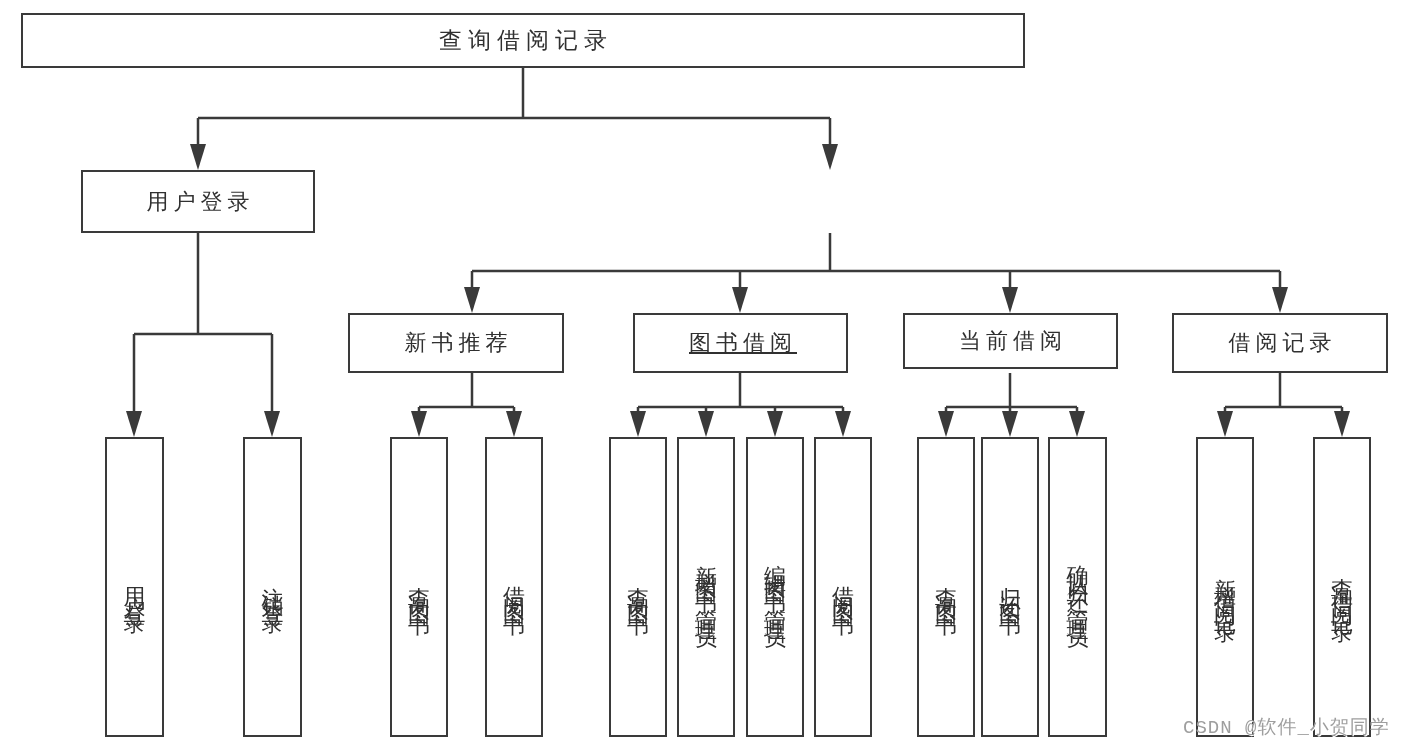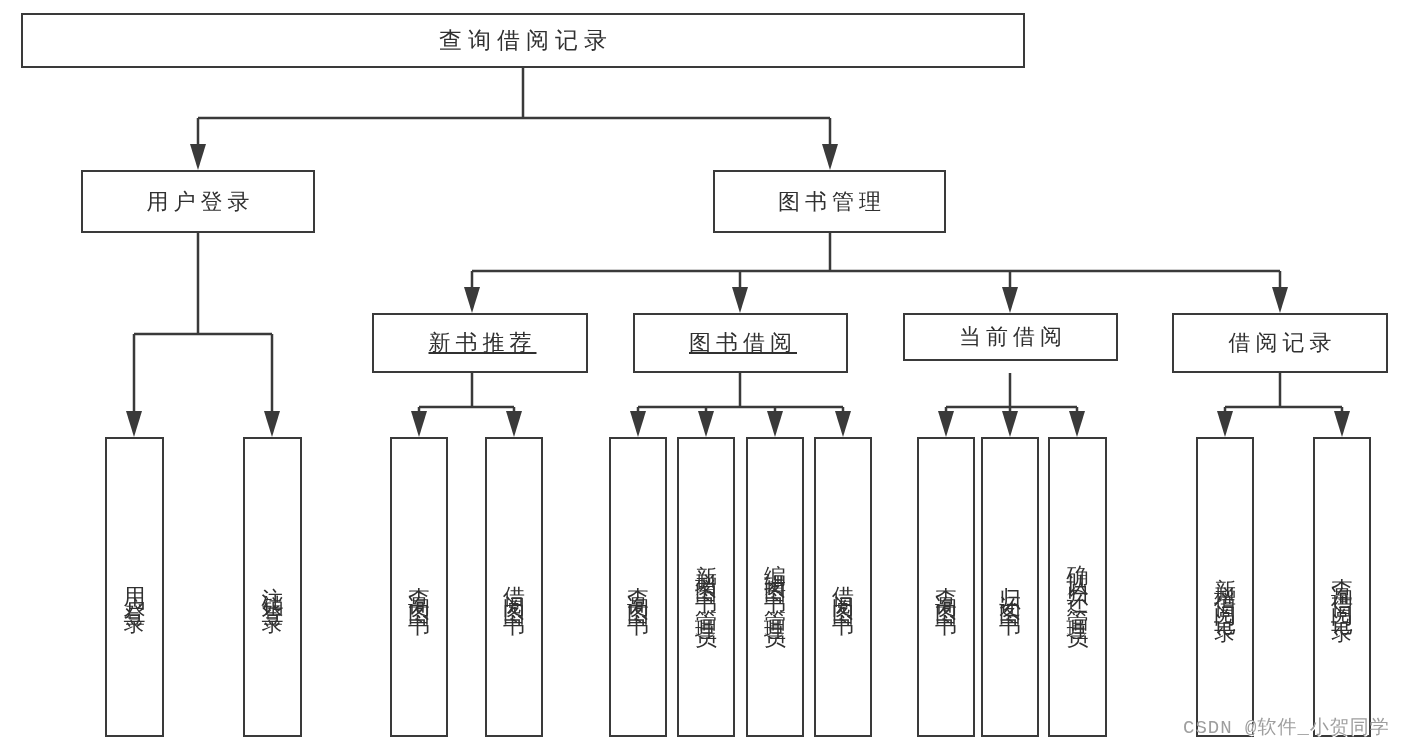--- a/index.html
+++ b/index.html
@@ -85,31 +85,28 @@
     </g>
   </svg>
 
   <div class="box" style="left:21px;top:13px;width:1004px;height:55px;">
     <span class="h-label root-label">查询借阅记录</span>
   </div>
 
   <div class="box" style="left:81px;top:170px;width:234px;height:63px;">
     <span class="h-label">用户登录</span>
   </div>
-  <div class="box" style="left:713px;top:170px;width:233px;height:63px;">
-    <span class="h-label">图书管理</span>
-  </div>
 
-  <div class="box" style="left:372px;top:313px;width:216px;height:60px;text-decoration:underline;">
+  <div class="box" style="left:348px;top:313px;width:216px;height:60px;">
     <span class="h-label">新书推荐</span>
   </div>
   <div class="box" style="left:633px;top:313px;width:215px;height:60px;text-decoration:underline;">
     <span class="h-label">图书借阅</span>
   </div>
-  <div class="box" style="left:903px;top:313px;width:215px;height:48px;text-align:right;">
+  <div class="box" style="left:903px;top:313px;width:215px;height:56px;text-align:right;">
     <span class="h-label">当前借阅</span>
   </div>
   <div class="box" style="left:1172px;top:313px;width:216px;height:60px;">
     <span class="h-label">借阅记录</span>
   </div>
 
   <div class="box" style="left:105px;top:437px;width:59px;height:300px;">
     <span class="v-text">用户登录</span>
   </div>
   <div class="box" style="left:243px;top:437px;width:59px;height:300px;">

